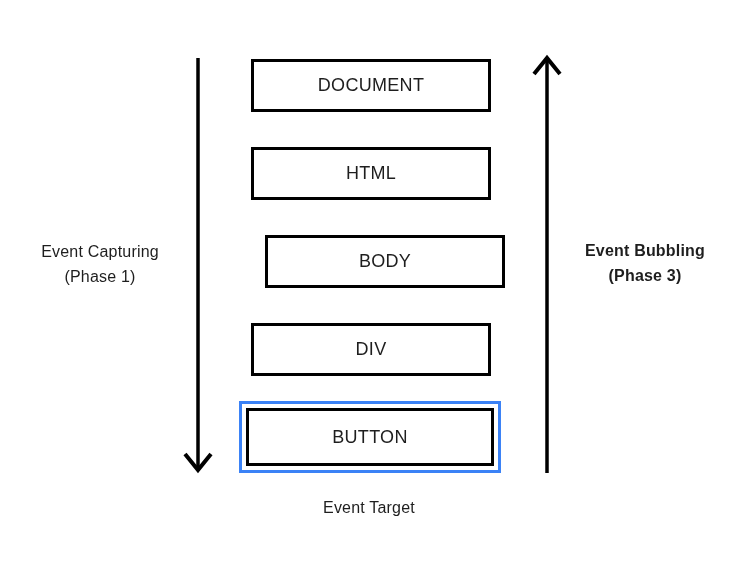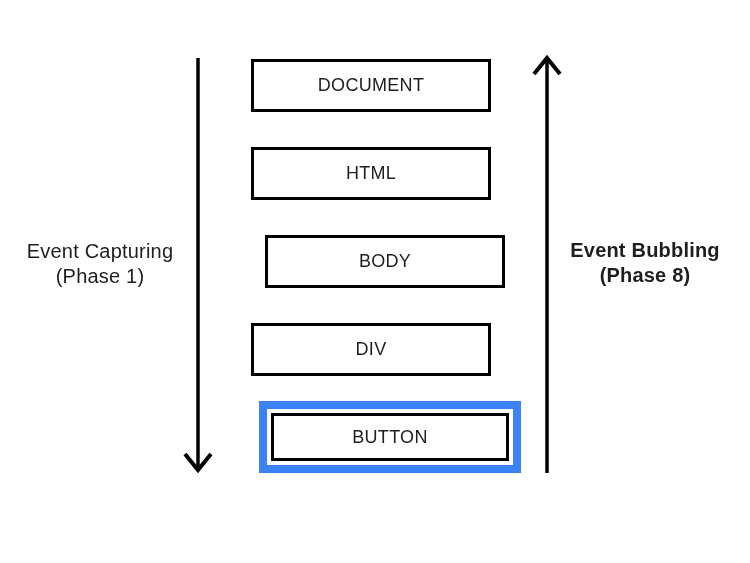--- a/index.html
+++ b/index.html
@@ -24,21 +24,21 @@
   .arrow.left  { left: 178px; top: 50px; }
   .arrow.right { left: 527px; top: 48px; }
   .arrow line, .arrow polyline {
     stroke: #000000;
     fill: none;
   }
   .side-label {
     position: absolute;
     width: 170px;
     text-align: center;
-    font-size: 20px;
+    font-size: 16px;
     line-height: 25px;
     letter-spacing: 0.2px;
   }
   .side-label.left   { left: 15px;  top: 239px; }
   .side-label.right  { left: 560px; top: 238px; font-weight: bold; }
   .side-label.bottom { left: 284px; top: 495px; }
   .node {
     position: absolute;
     left: 251px;
     width: 240px;
@@ -56,24 +56,23 @@
   .node.n2 { top: 147px; }
   .node.n3 { top: 235px; margin-left: 14px; }
   .node.n4 { top: 323px; }
   .node-outer {
     position: absolute;
     left: 239px;
     top: 401px;
     width: 262px;
     height: 72px;
     box-sizing: border-box;
-    border: 8px solid #3b82f6;
+    border: 3px solid #3b82f6;
     background: #ffffff;
     padding: 4px;
-    margin-left: 20px;
   }
   .node-inner {
     width: 100%;
     height: 100%;
     box-sizing: border-box;
     border: 3px solid #000000;
     background: #ffffff;
     display: flex;
     align-items: center;
     justify-content: center;
@@ -96,24 +95,25 @@
     <polyline points="7,26 20,10 33,26" stroke-width="4"></polyline>
   </svg>
 
   <div class="side-label left">
     <div>Event Capturing</div>
     <div>(Phase 1)</div>
   </div>
 
   <div class="side-label right">
     <div>Event Bubbling</div>
-    <div>(Phase 8)</div>
+    <div>(Phase 3)</div>
   </div>
 
   <div class="side-label bottom">
+    <div>Event Target</div>
   </div>
 
   <div class="node n2">
     <span>HTML</span>
   </div>
 
   <div class="node n1">
     <span>DOCUMENT</span>
   </div>
 

